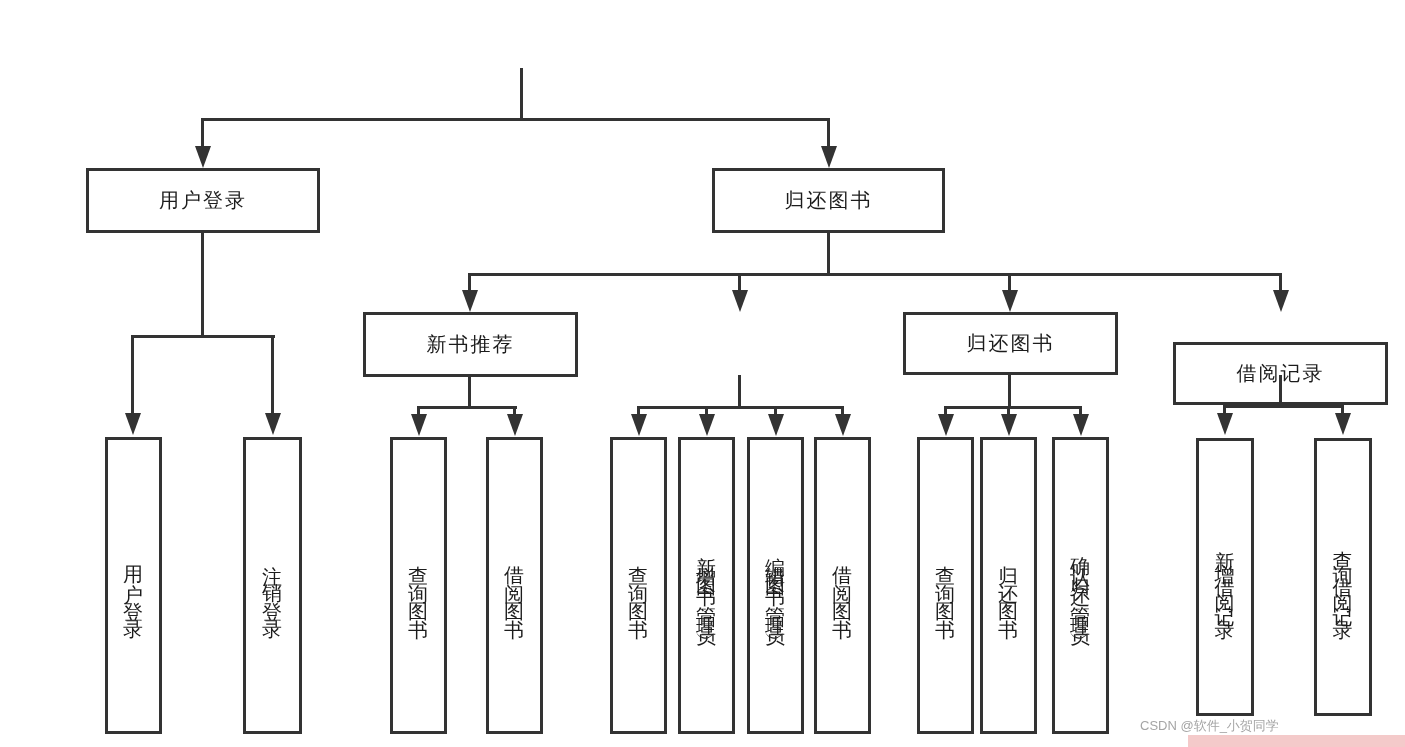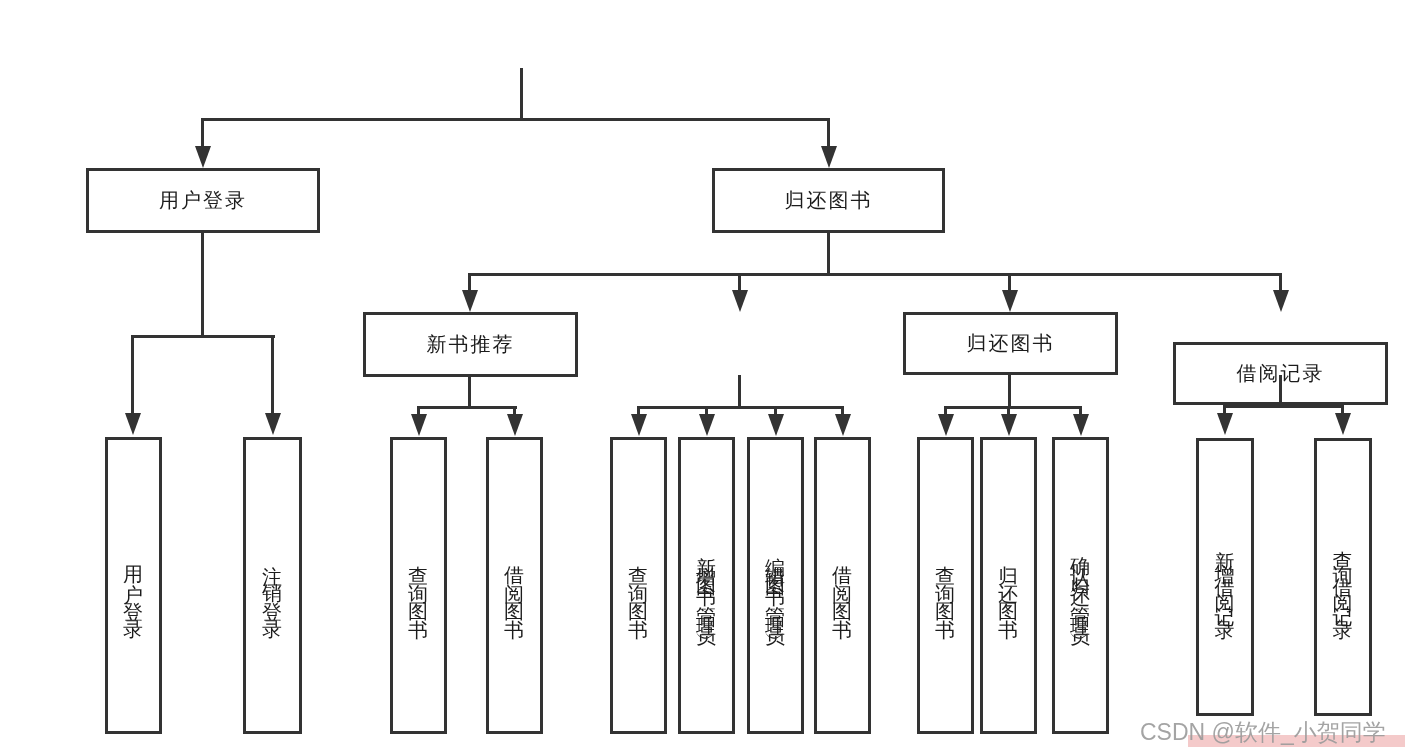--- a/index.html
+++ b/index.html
@@ -20,21 +20,21 @@
   }
   .ls18{letter-spacing:18px;}
   .ls14{letter-spacing:14px;}
   .ls10{letter-spacing:10px;}
   
   .vl{position:absolute;width:3px;background:#333;}
   .hl{position:absolute;height:3px;background:#333;}
   .ah{position:absolute;width:0;height:0;border-left:8px solid transparent;border-right:8px solid transparent;border-top:22px solid #333;}
   
   .wm-bg{position:absolute;left:1188px;top:735px;width:217px;height:12px;background:#f4caca;}
-  .wm-text{position:absolute;left:1140px;top:717px;font-size:23px;color:#9b9b9b;white-space:nowrap;opacity:.9;}
+  .wm-text{position:absolute;left:1140px;top:717px;font-size:13px;color:#9b9b9b;white-space:nowrap;opacity:.9;}
 </style>
 </head>
 <body>
 
 <div class="stage">
 
 
   <div class="vl" style="left:520px;top:68px;height:52px;"></div>
   <div class="hl" style="left:202px;top:118px;width:628px;"></div>
   <div class="vl" style="left:201px;top:118px;height:30px;"></div>

